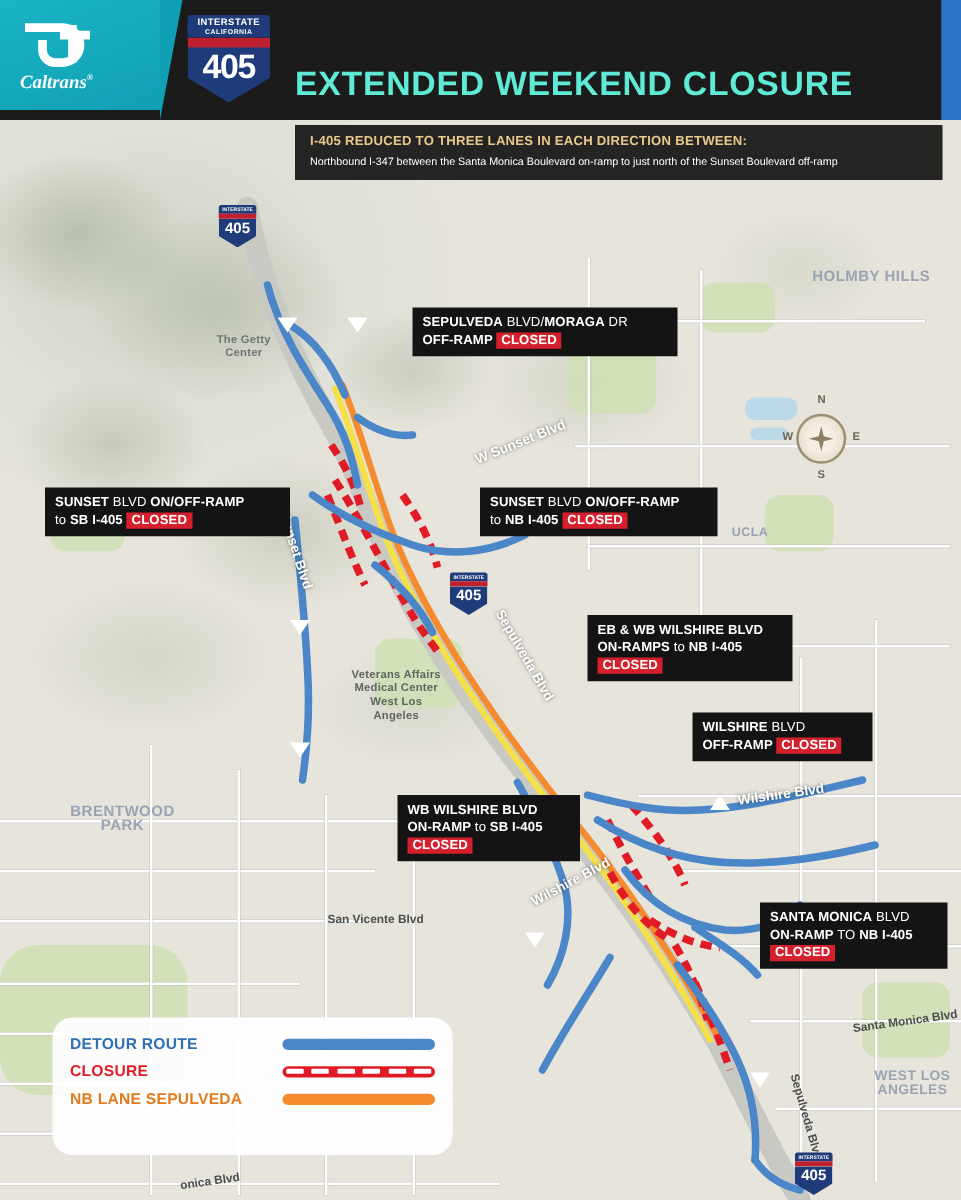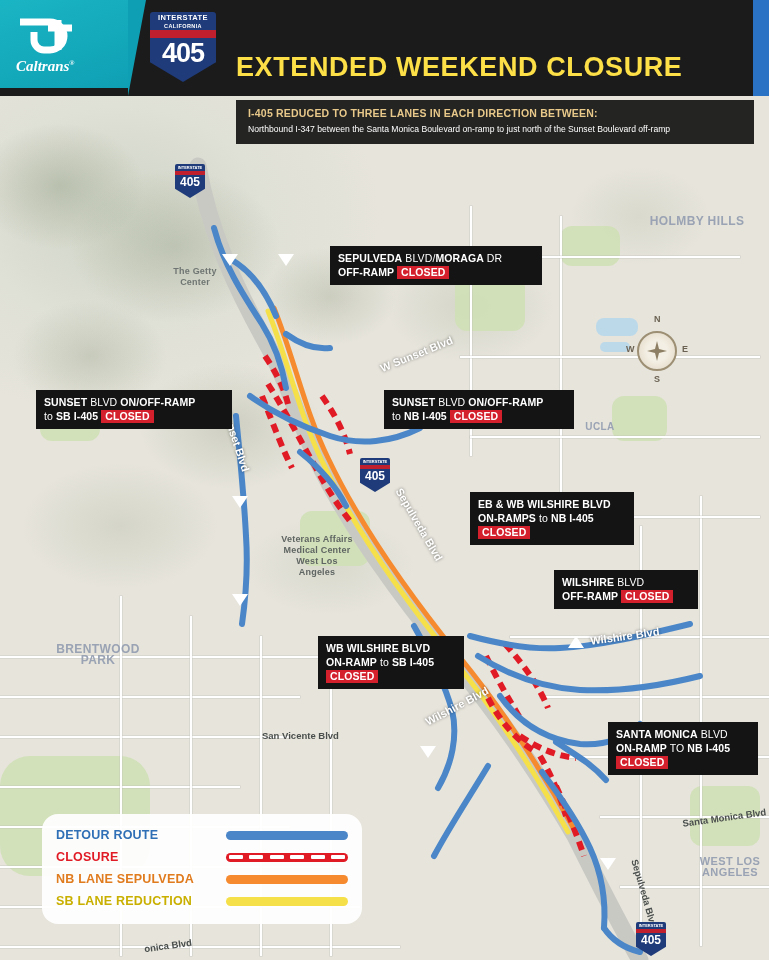--- a/index.html
+++ b/index.html
@@ -68,21 +68,21 @@
     position: absolute; left: 0; top: 0; width: 66px; height: 8px;
     background: #c0202e;
   }
   .header-title-1 {
     position: absolute; left: 236px; top: 16px;
     font-size: 29px; font-weight: bold; color: #ffffff;
     letter-spacing: .6px;
   }
   .header-title-2 {
     position: absolute; left: 236px; top: 52px;
-    font-size: 27px; font-weight: bold; color: #fde047;
+    font-size: 27px; font-weight: bold; color: #5eead4;
     letter-spacing: .6px;
   }
   .header-blue-bar {
     position: absolute; right: 0; top: 0; width: 16px; height: 96px;
     background: #2a72c4;
   }
 
   
   .subheader {
     position: absolute; left: 236px; top: 100px; width: 518px;
@@ -510,20 +510,16 @@
             <i></i>
             <i></i>
             <i></i>
             <i></i>
         </div>
       </div>
       <div class="legend-row">
         <div class="legend-label c-nb">NB LANE SEPULVEDA</div>
         <div class="legend-swatch sw-nb"></div>
       </div>
-      <div class="legend-row">
-        <div class="legend-label c-sb">SB LANE REDUCTION</div>
-        <div class="legend-swatch sw-sb"></div>
-      </div>
     </div>
 
   </div>
 </div>
 
 </body></html>

